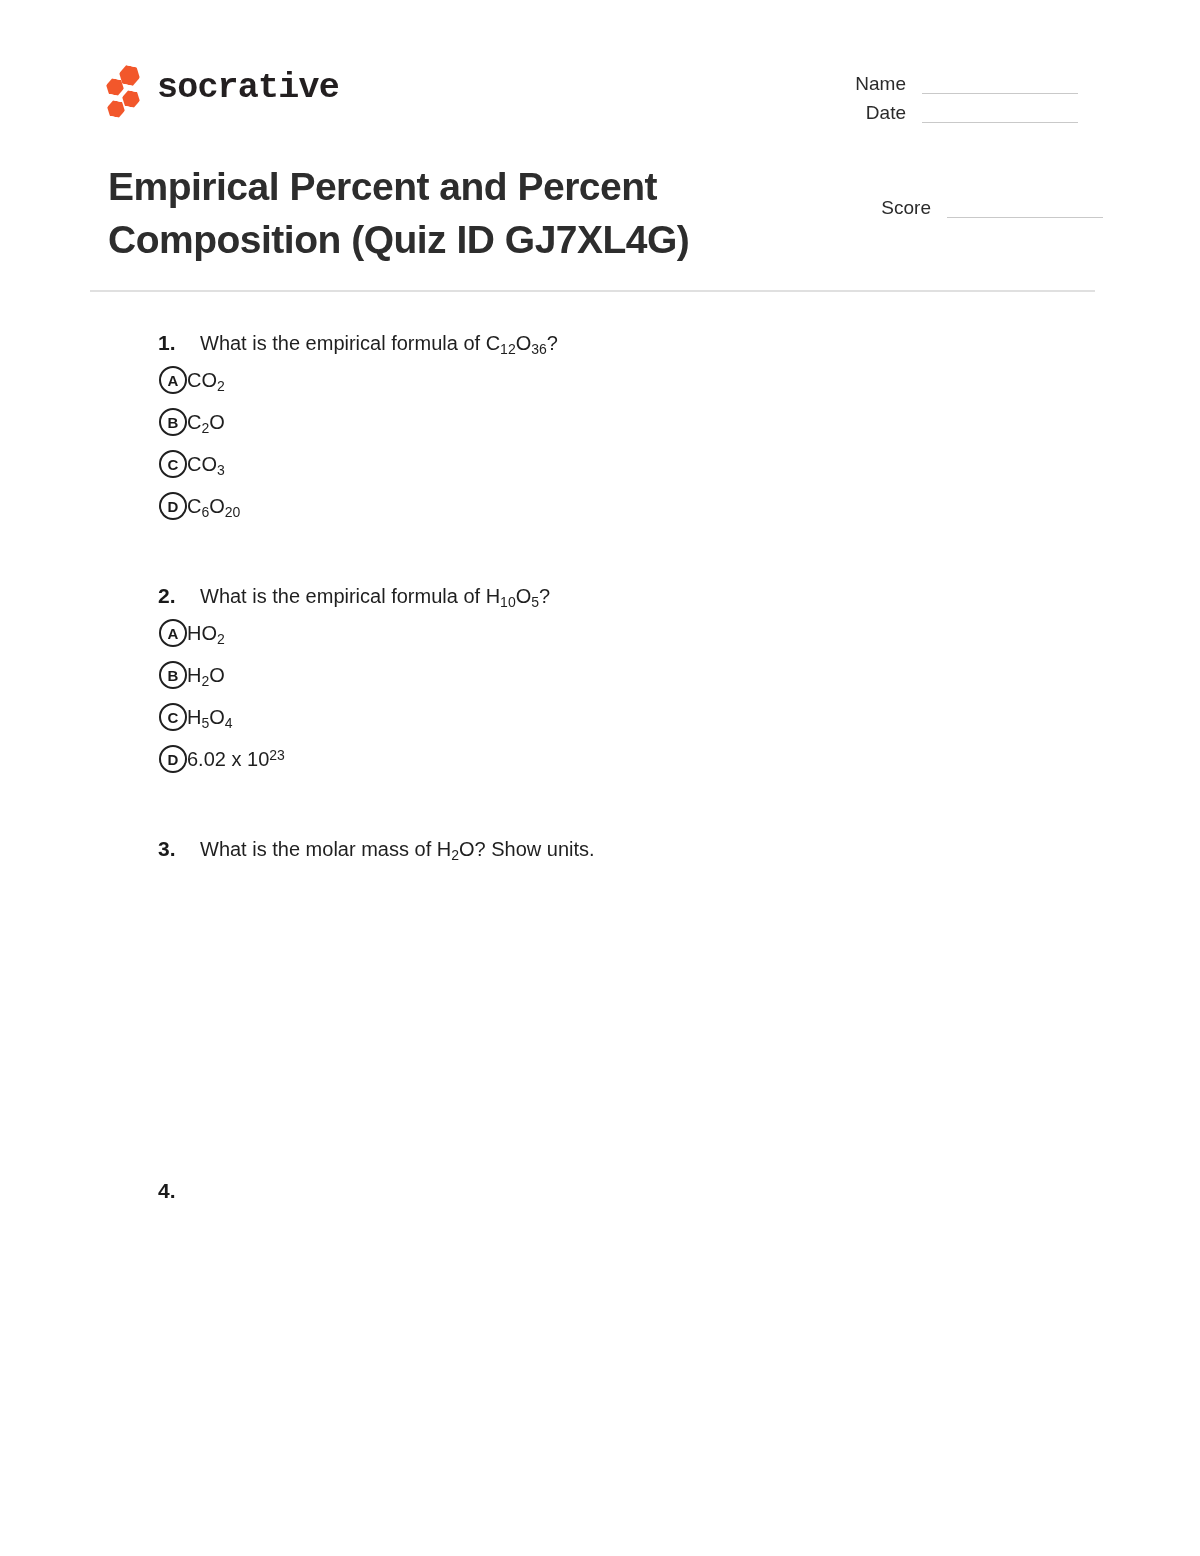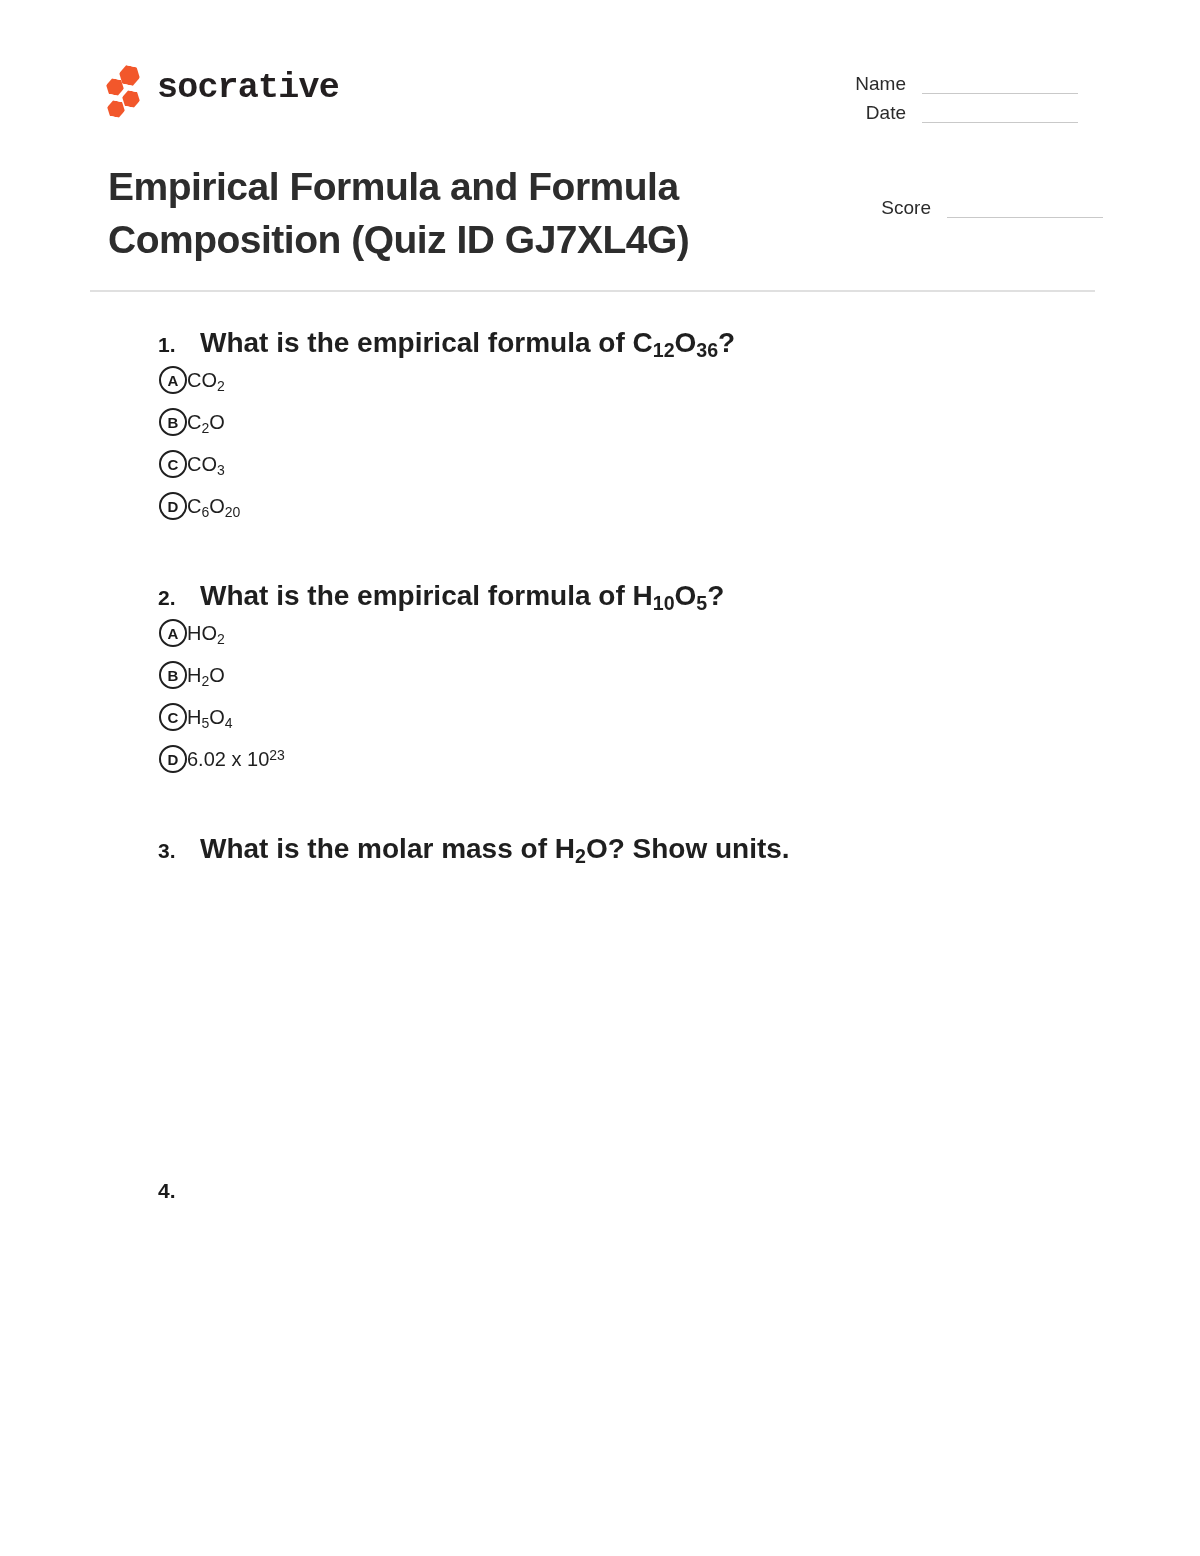--- a/index.html
+++ b/index.html
@@ -69,21 +69,21 @@
     width: 1005px;
     border-top: 2px solid #e0e0e0;
   }
 
   
   .questions { position: absolute; left: 158px; top: 329px; width: 960px; }
   .question { margin-bottom: 55px; }
   .question.open { margin-bottom: 316px; }
   .q-head { display: flex; align-items: baseline; }
   .q-num { width: 42px; flex: 0 0 42px; font-weight: 700; font-size: 21px; color: #1a1a1a; }
-  .q-text { font-size: 28px; color: #1f1f1f; line-height: 28px; font-weight: bold; }
+  .q-text { font-size: 20px; color: #1f1f1f; line-height: 28px; }
   .options { margin-top: 2px; }
   .option { display: flex; align-items: center; height: 42px; }
   .opt-bubble {
     flex: 0 0 28px;
     width: 28px; height: 28px;
     border: 2px solid #1f1f1f;
     border-radius: 50%;
     display: flex; align-items: center; justify-content: center;
     font-weight: 700; font-size: 15px; color: #1a1a1a;
     margin-left: 1px;
@@ -118,21 +118,21 @@
     </div>
   </div>
 
   <div class="meta meta-score">
     <div class="meta-row">
       <span class="meta-label">Score</span>
       <span class="meta-line"></span>
     </div>
   </div>
 
-  <h1 class="title">Empirical Formula and Formula Composition (Quiz ID GJ7XL4G)</h1>
+  <h1 class="title">Empirical Percent and Percent Composition (Quiz ID GJ7XL4G)</h1>
 </header>
 
 <div class="divider"></div>
 
 <main class="questions">
     <section class="question">
       <div class="q-head">
         <span class="q-num">1.</span>
         <span class="q-text">What is the empirical formula of C<sub>12</sub>O<sub>36</sub>?</span>
       </div>

